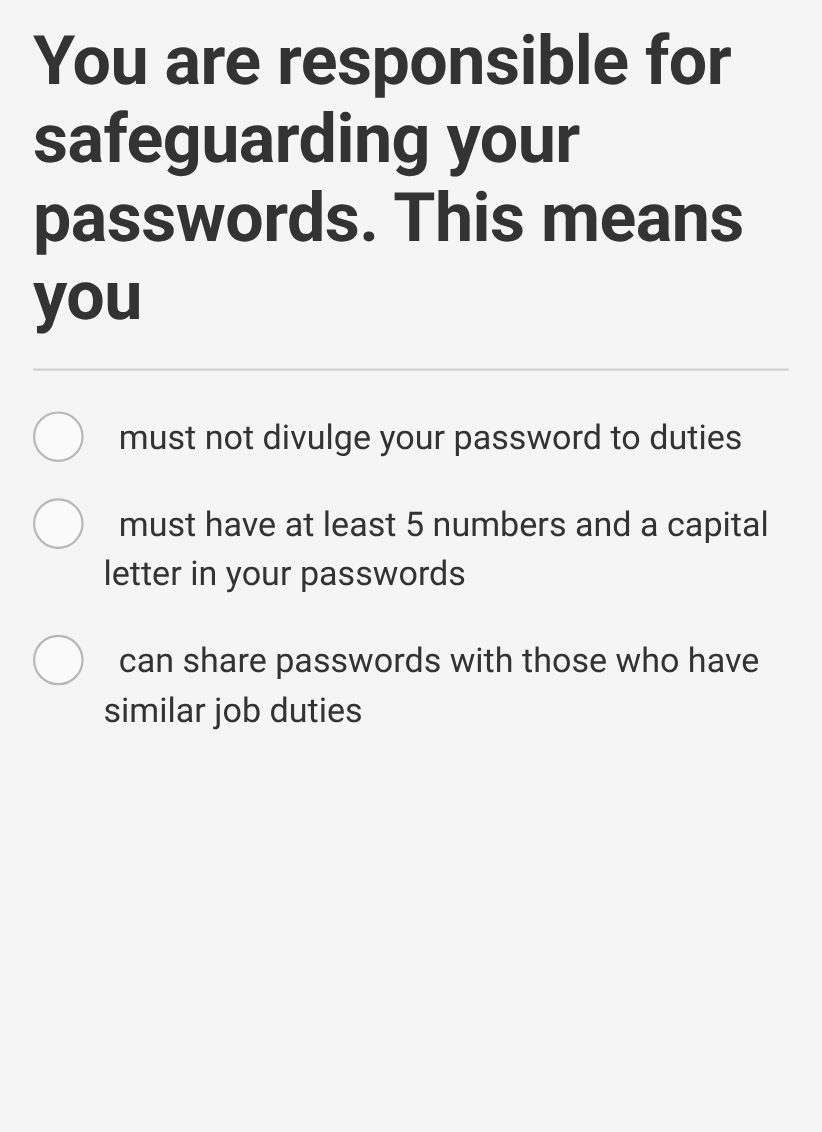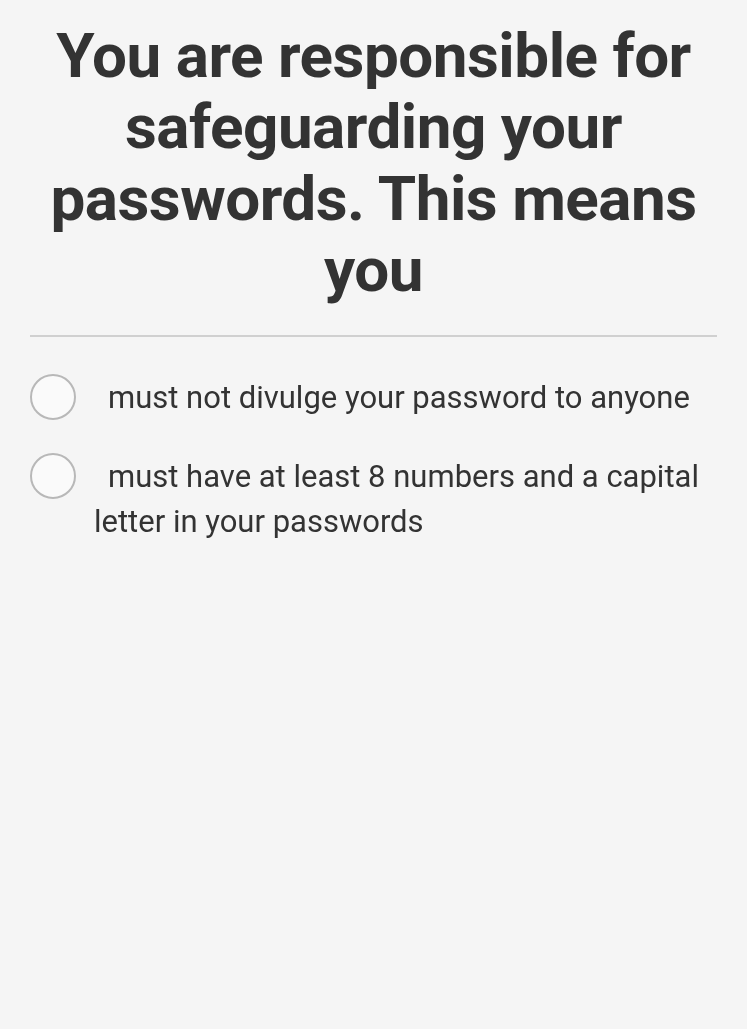--- a/index.html
+++ b/index.html
@@ -13,21 +13,20 @@
       width: 747px;
       padding: 20px 30px;
     }
     .question-title {
       font-size: 62px;
       font-weight: 700;
       color: #333333;
       line-height: 1.15;
       letter-spacing: -0.5px;
       margin-bottom: 30px;
-      text-align: center;
     }
     .divider {
       border: none;
       border-top: 2px solid #d0d0d0;
       margin-bottom: 35px;
     }
     .options {
       display: flex;
       flex-direction: column;
       gap: 30px;
@@ -59,23 +58,27 @@
 <body>
 
 <h1 class="question-title">You are responsible for safeguarding your passwords. This means you</h1>
 
 <hr class="divider">
 
 <div class="options">
 
   <div class="option">
     <div class="radio"></div>
-    <div class="option-text">must not divulge your password to anyone</div>
+    <div class="option-text">must not divulge your password to duties</div>
   </div>
 
 
   <div class="option">
     <div class="radio"></div>
-    <div class="option-text">must have at least 8 numbers and a capital letter in your passwords</div>
+    <div class="option-text">must have at least 5 numbers and a capital letter in your passwords</div>
   </div>
 
+  <div class="option">
+    <div class="radio"></div>
+    <div class="option-text">can share passwords with those who have similar job duties</div>
+  </div>
 
 </div>
 
 </body></html>

